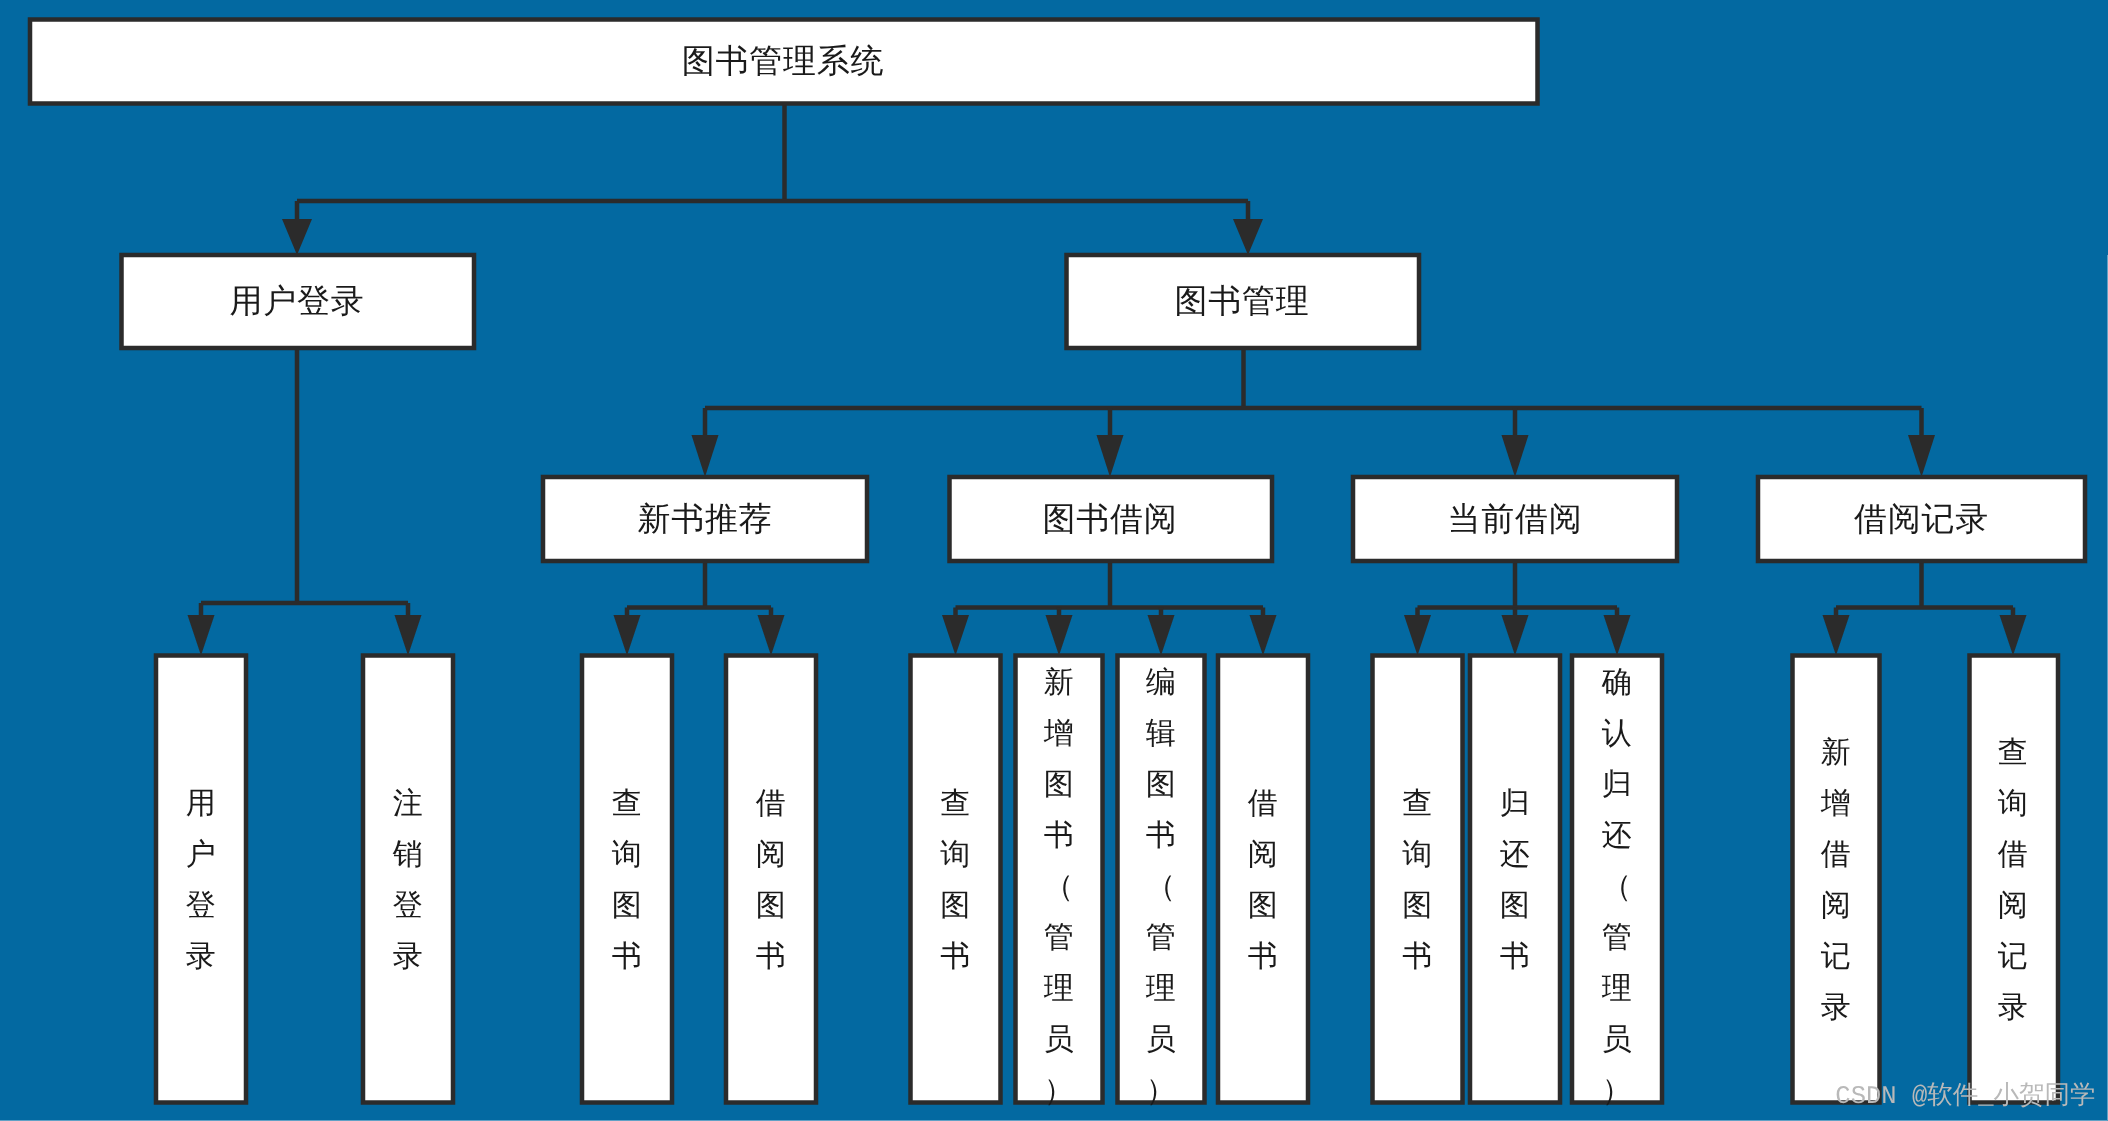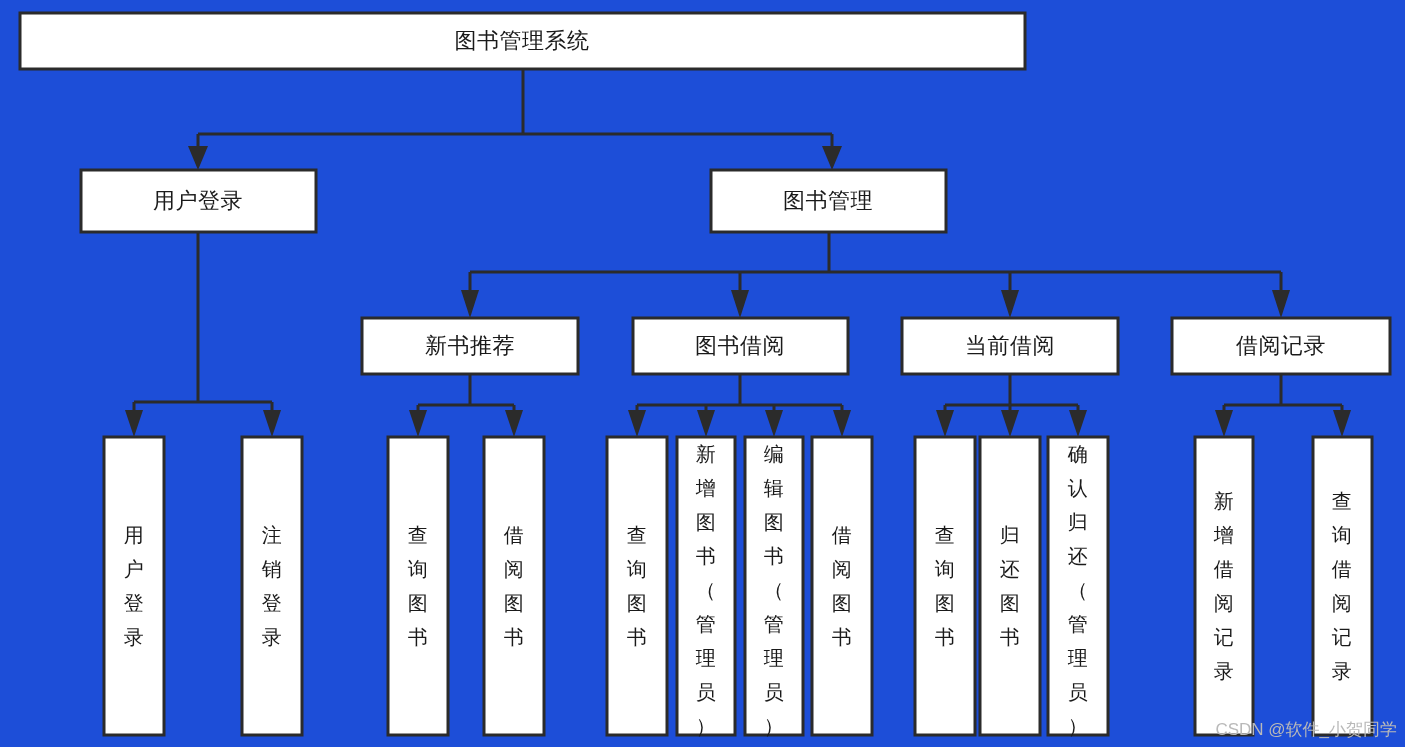--- a/index.html
+++ b/index.html
@@ -11,21 +11,21 @@
   body {
     width: 1405px;
     height: 747px;
     overflow: hidden;
     font-family: "DejaVu Sans", "Liberation Sans", sans-serif;
   }
   #diagram-root {
     position: relative;
     width: 1405px;
     height: 747px;
-    background: #1d4ed8;
+    background: #0369a1;
   }
   svg#tree-svg {
     position: absolute;
     top: 0;
     left: 0;
     width: 1405px;
     height: 747px;
     display: block;
   }
   .node-rect {
@@ -54,21 +54,21 @@
   .node-label-v {
     font-family: "DejaVu Sans", "Liberation Sans", sans-serif;
     font-size: 20px;
     fill: #1a1a1a;
     letter-spacing: 0.5px;
   }
   .watermark {
     position: absolute;
     right: 8px;
     bottom: 6px;
-    font-family: Liberation Sans, sans-serif;
+    font-family: Liberation Mono, monospace;
     font-size: 17px;
     color: #b9b9b9;
     white-space: nowrap;
     user-select: none;
   }
 </style>
 </head>
 <body>
 
 <div id="diagram-root">

